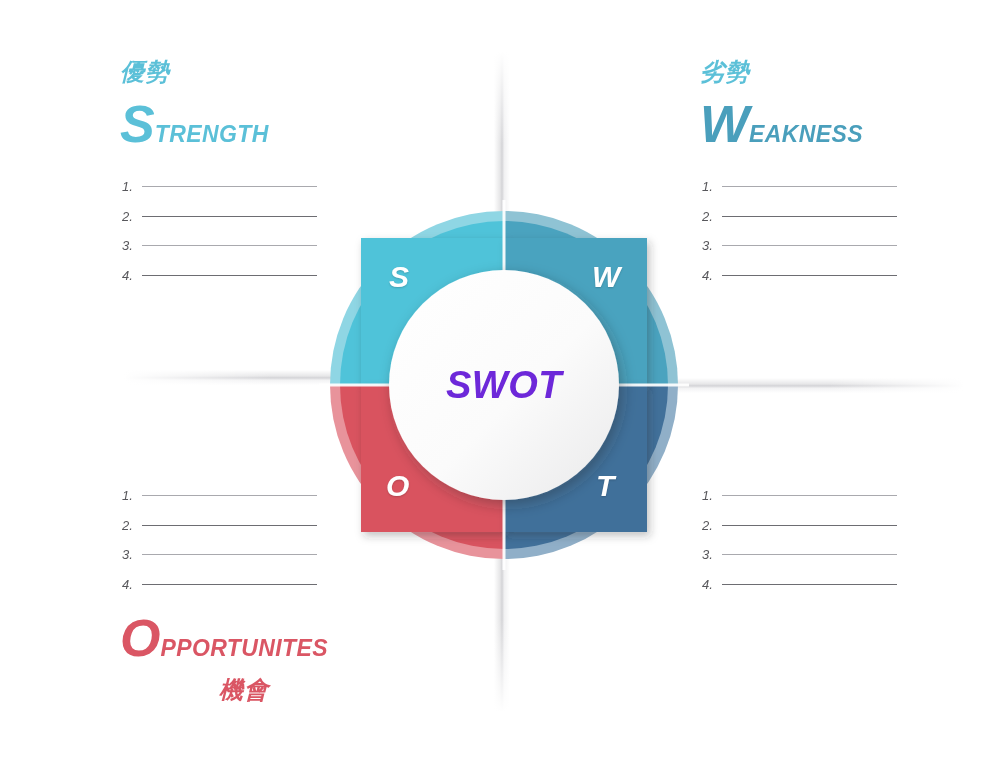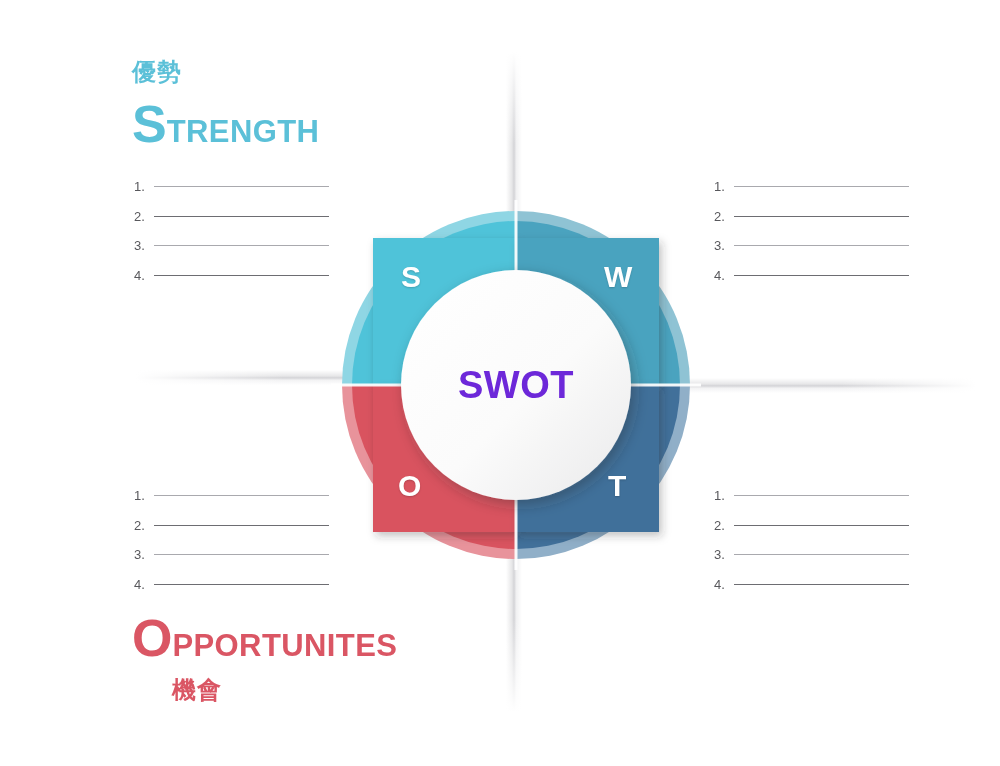--- a/index.html
+++ b/index.html
@@ -11,24 +11,25 @@
     width: 1000px;
     height: 766px;
     position: relative;
     overflow: hidden;
     font-family: "Liberation Sans", "DejaVu Sans", sans-serif;
     -webkit-font-smoothing: antialiased;
   }
 
   #stage {
     position: absolute;
-    left: 16px; top: 0;
+    left: 4px; top: 0;
     width: 876px;
     height: 766px;
     background: #ffffff;
+    font-style: italic;
   }
 
   
   .divider-v {
     position: absolute;
     left: 490px;
     top: 52px;
     width: 16px;
     height: 660px;
     background: linear-gradient(to right,
@@ -102,21 +103,21 @@
         rgba(255,255,255,1) 100%);
   }
 
   
   .quad-head {
     position: absolute;
     z-index: 4;
   }
   .quad-head.s  { left: 116px; top: 60px; }
   .quad-head.w  { left: 696px; top: 60px; }
-  .quad-head.o  { left: 116px; top: 612px; }
+  .quad-head.o  { left: 116px; top: 612px; text-align: center; }
   .quad-head.t  { left: 696px; top: 612px; }
 
   .cjk {
     font-family: "DejaVu Sans", "Liberation Sans", sans-serif;
     font-size: 24px;
     font-weight: bold;
     letter-spacing: 1px;
     line-height: 1;
     white-space: nowrap;
   }
@@ -127,21 +128,21 @@
     line-height: 1;
     white-space: nowrap;
     font-weight: bold;
   }
   .eng .cap {
     font-size: 52px;
     font-weight: bold;
     letter-spacing: 0px;
   }
   .eng .rest {
-    font-size: 31px;
+    font-size: 23px;
     font-weight: bold;
     letter-spacing: 0.4px;
   }
 
   
   .c-strength  { color: #5BC0D8; }
   .c-weakness  { color: #4A9FBC; }
   .c-opport    { color: #DA5664; }
   .c-threat    { color: #41709A; }
 
@@ -247,20 +248,26 @@
     <div class="list-row">
       <span class="list-num">3.</span>
       <span class="list-line"></span>
     </div>
     <div class="list-row">
       <span class="list-num">4.</span>
       <span class="list-line"></span>
     </div>
   </div>
 
+  <div class="quad-head w">
+    <div class="cjk top c-strength">劣勢</div>
+    <div class="eng c-weakness">
+      <span class="cap">W</span><span class="rest">EAKNESS</span>
+    </div>
+  </div>
   <div class="list w">
     <div class="list-row">
       <span class="list-num">1.</span>
       <span class="list-line"></span>
     </div>
     <div class="list-row">
       <span class="list-num">2.</span>
       <span class="list-line"></span>
     </div>
     <div class="list-row">

